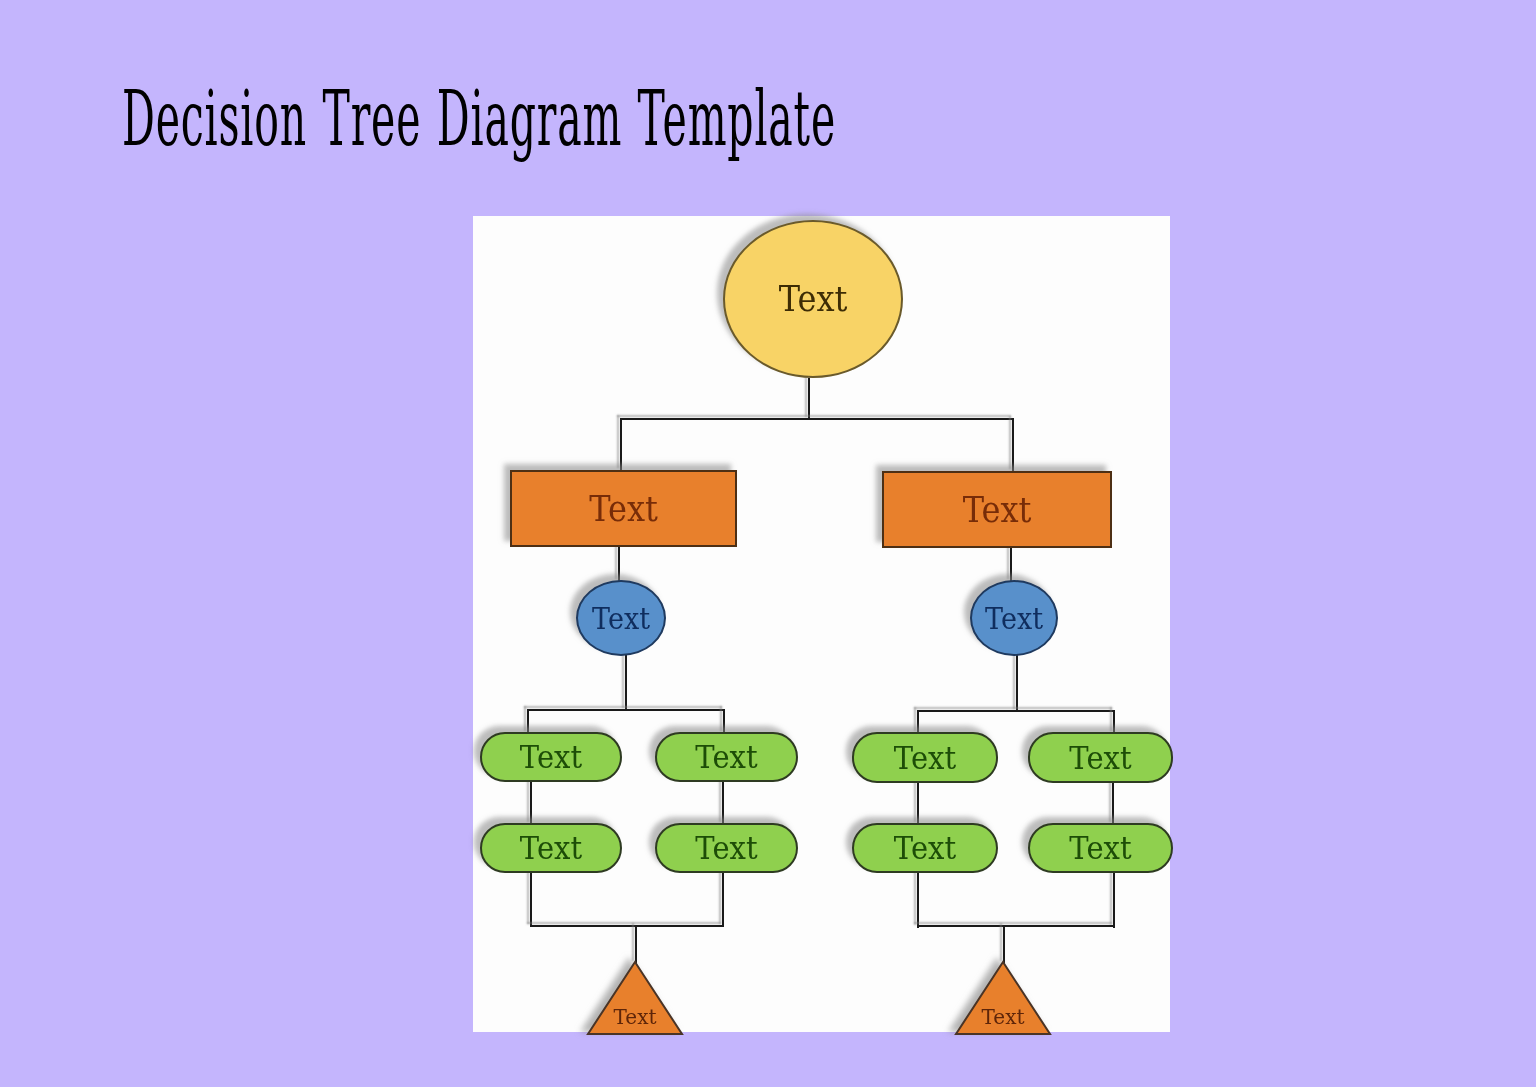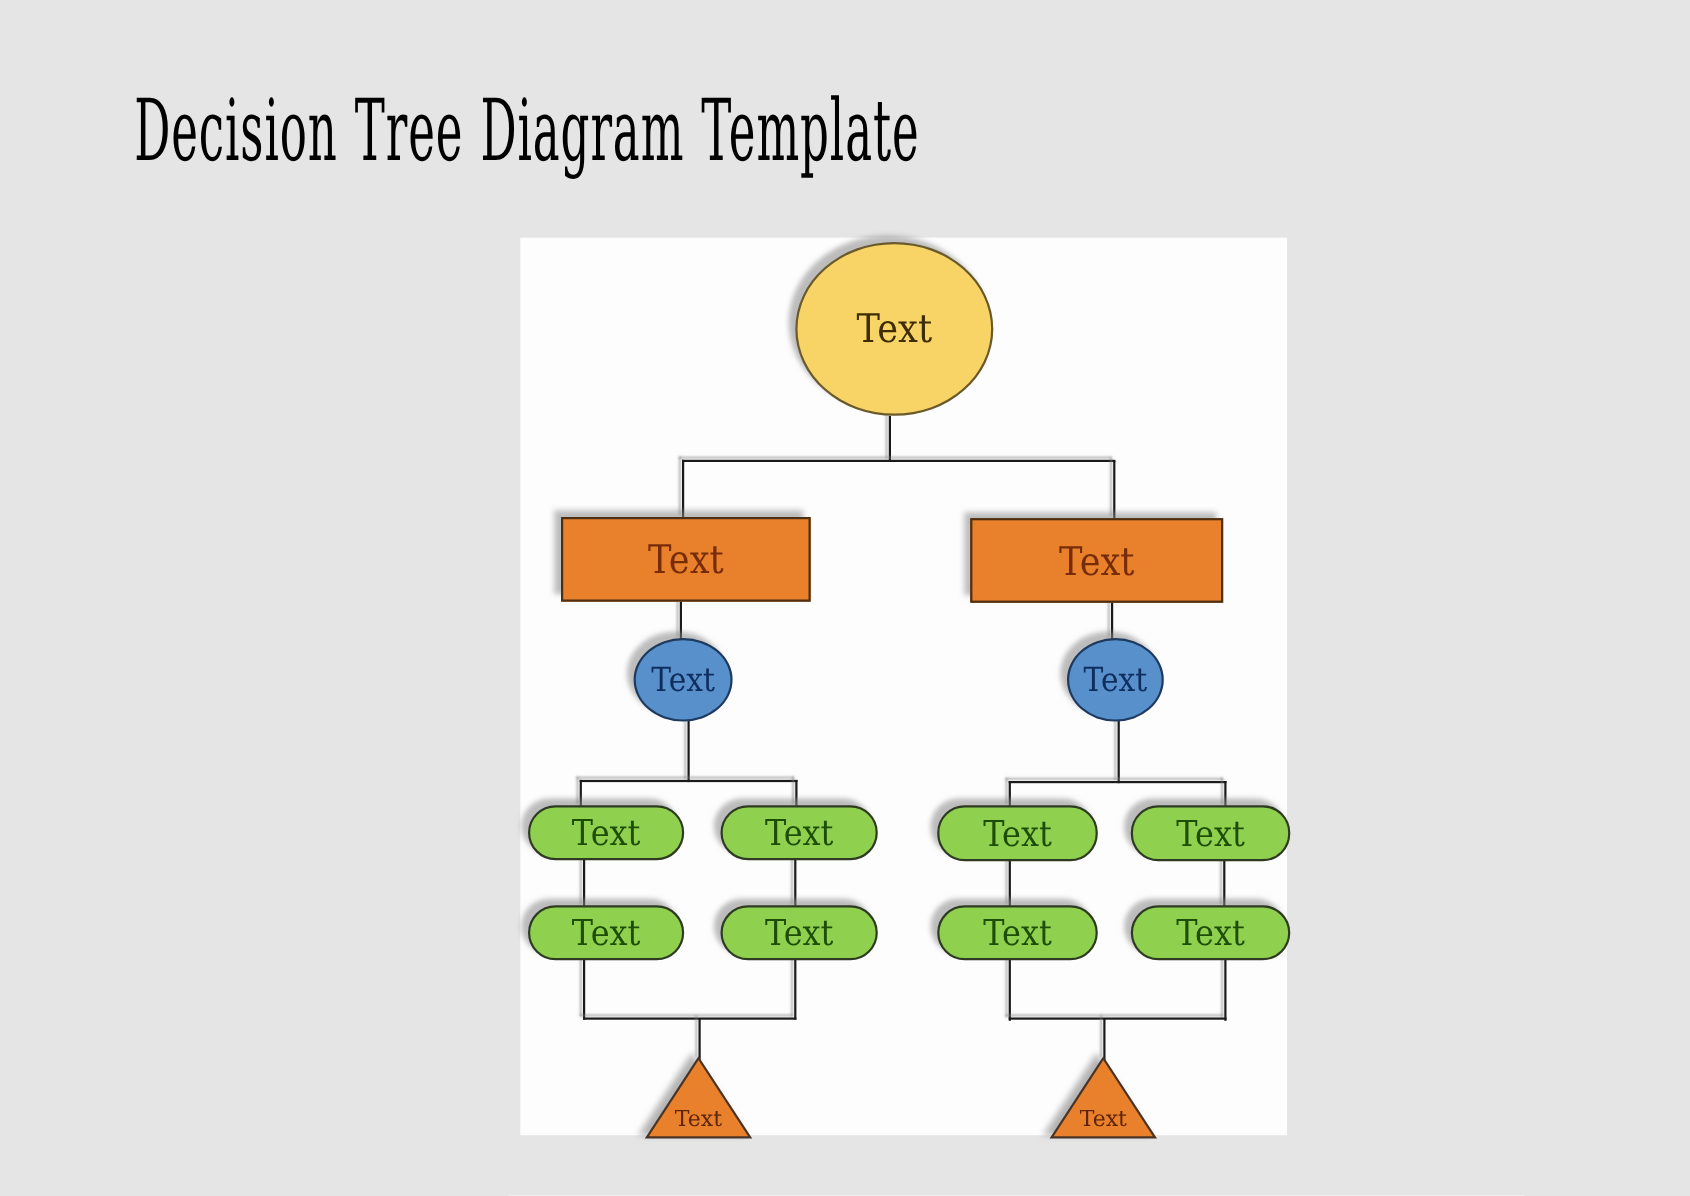--- a/index.html
+++ b/index.html
@@ -1,17 +1,17 @@
 <!DOCTYPE html>
 <html><head>
 <meta charset="utf-8">
 <style>
   html,body{margin:0;padding:0;background:#ffffff;}
   .stage{
-    position:relative;width:1536px;height:1087px;background:#e5e5e5;
+    position:relative;width:1536px;height:1087px;background:#c4b5fd;
     overflow:hidden;font-family:"DejaVu Serif",serif;
   }
   .title{
     position:absolute;left:122px;top:74px;margin:0;
     font-family:"DejaVu Serif",serif;font-weight:500;color:#000;
     font-size:50px;letter-spacing:1px;word-spacing:2px;white-space:nowrap;
     transform:scale(0.82,1.55);transform-origin:left top;
   }
   .panel{
     position:absolute;left:473px;top:216px;width:697px;height:816px;

